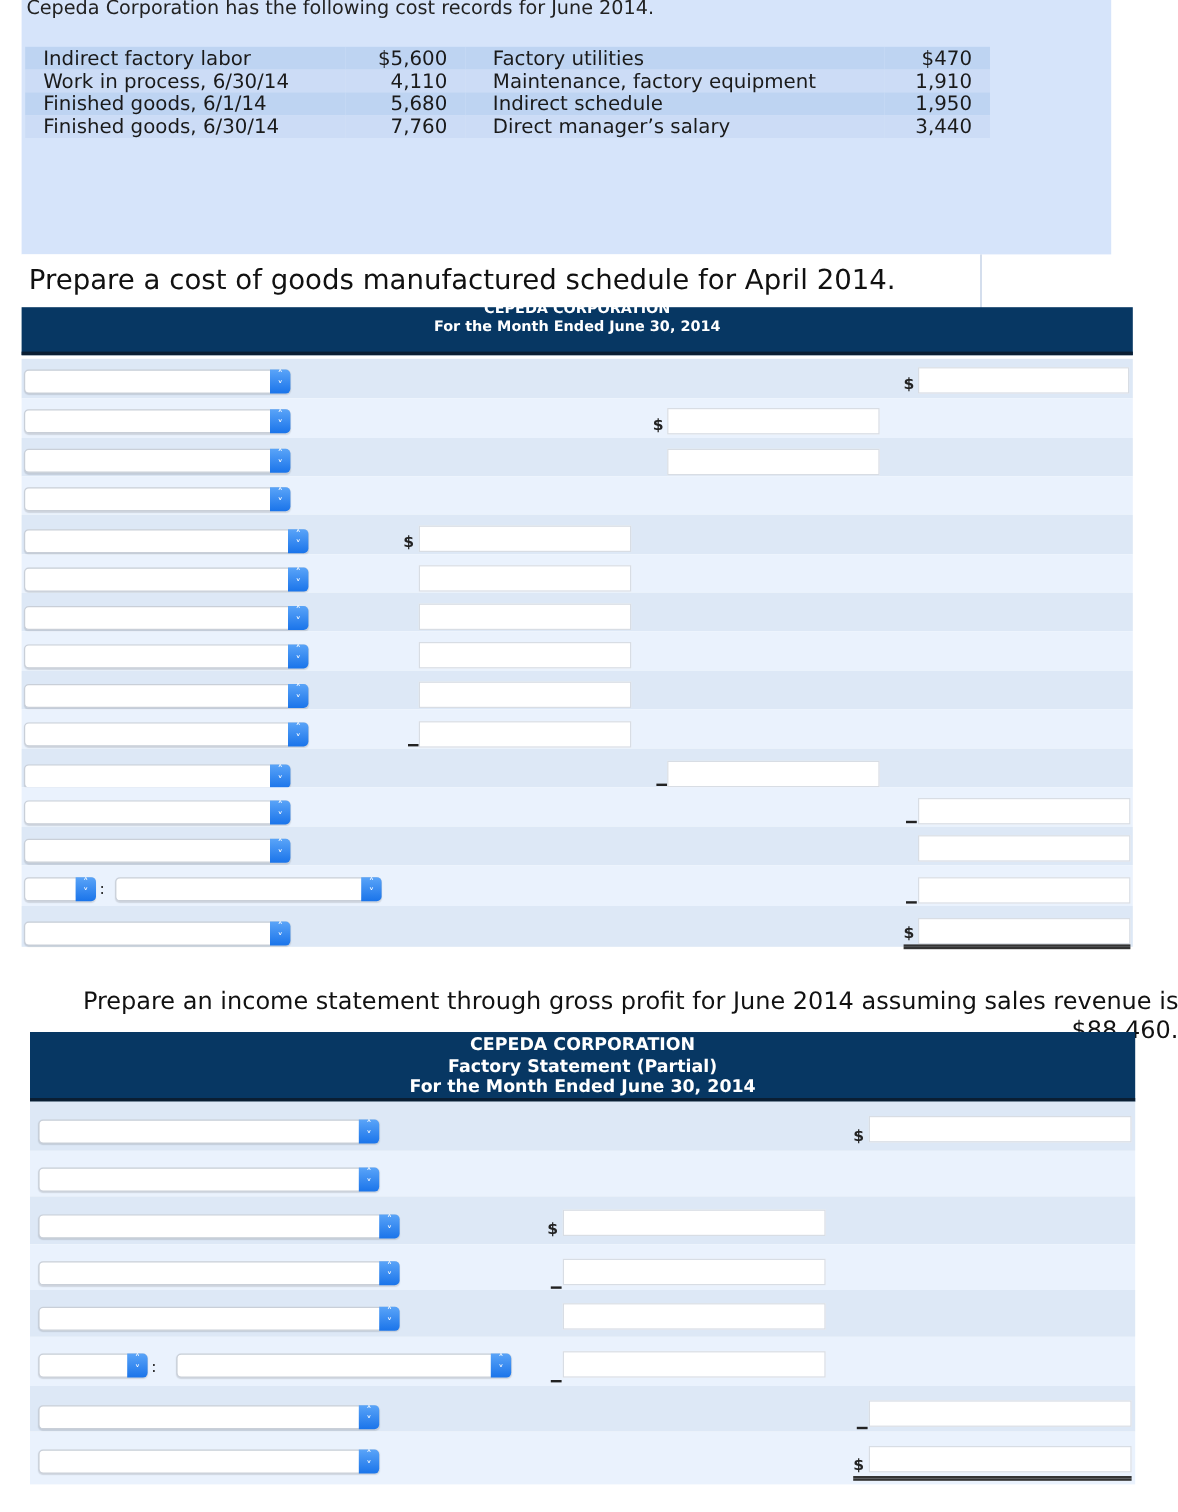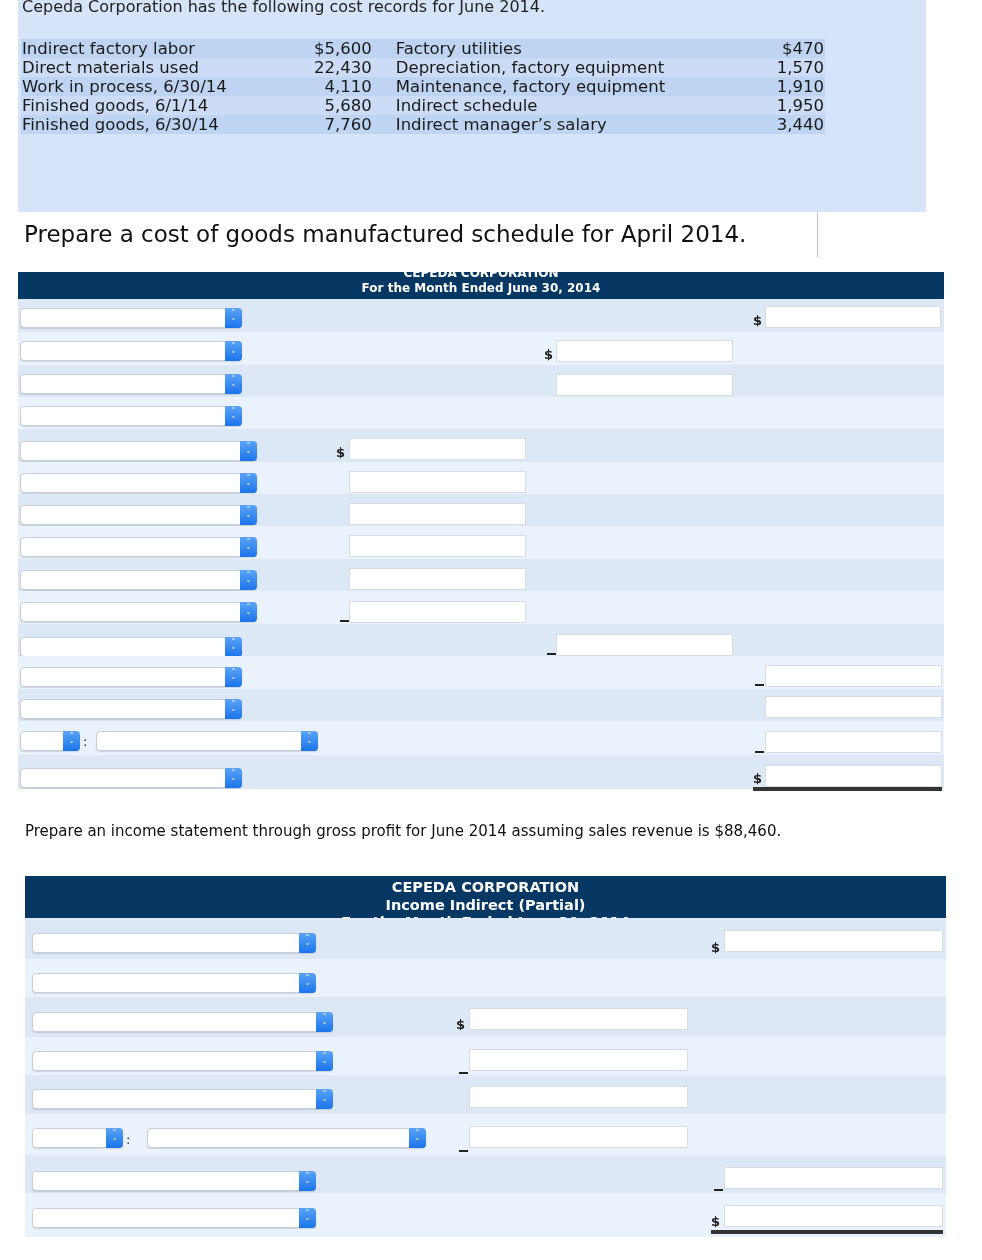--- a/index.html
+++ b/index.html
@@ -2,85 +2,79 @@
 <html><head>
 <meta charset="utf-8">
 <style>
   * { box-sizing: border-box; margin: 0; padding: 0; }
   body { width: 982px; height: 1260px; background: #ffffff; font-family: "DejaVu Sans", sans-serif; color: #1a1a1a; position: relative; overflow: hidden; }
 
   
   .given { position: absolute; left: 18px; top: 0; width: 908px; height: 212px; background: #d6e4fa; }
   .given .intro { position: absolute; left: 4px; top: -3px; font-size: 16px; color: #222; }
   .given table { position: absolute; left: 3px; top: 39px; width: 804px; border-collapse: collapse; font-size: 16.5px; }
-  .given td { height: 18px; padding: 0 1px; white-space: nowrap; }
+  .given td { height: 18px; padding: 0 15px; white-space: nowrap; }
   .given tr:nth-child(odd) td { background: #bed4f2; }
   .given tr:nth-child(even) td { background: #ccdcf6; }
   .given td.num { text-align: right; }
   .given td.lbl2 { padding-left: 23px; }
 
   .prompt1 { position: absolute; left: 18px; top: 212px; width: 800px; height: 45px; background: #fff; border-right: 1px solid #b8c8e2; font-size: 23px; padding-left: 6px; line-height: 44px; color: #111; }
 
   
-  .sheet-head { position: absolute; background: #073763; color: #fff; text-align: center; font-weight: bold; border-bottom: 3px solid #0a1e33; margin-top: 16px; }
+  .sheet-head { position: absolute; background: #073763; color: #fff; text-align: center; font-weight: bold; border-bottom: 3px solid #0a1e33; }
   .h1 { position: absolute; left: 18px; top: 256px; width: 926px; height: 40px; font-size: 12px; line-height: 15px; }
   .h1 .t0 { display: block; margin-top: -6px; }
   .h2 { position: absolute; left: 25px; top: 860px; width: 921px; height: 58px; font-size: 14.5px; line-height: 17.5px; padding-top: 3px; }
 
   .rows { position: absolute; }
   .row { position: absolute; left: 0; }
   .row.a { background: #dde8f6; }
   .row.b { background: #eaf2fd; }
 
   .sel { position: absolute; height: 20px; background: #ffffff; border: 1px solid #c9cfd8; border-radius: 4px; box-shadow: 0 1px 1px rgba(0,0,0,0.12); }
   .sel .btn { position: absolute; right: -1px; top: -1px; width: 17px; height: 20px; background: linear-gradient(#5aa4f8, #1a74ea); border-radius: 0 4px 4px 0; color: #fff; font-size: 9px; line-height: 9px; text-align: center; padding-top: 1px; }
   .sel .btn span { display: block; }
   .inp { position: absolute; height: 22px; background: #fff; border: 1px solid #d8dde4; }
   .dol { position: absolute; font-size: 13px; font-weight: bold; color: #222; }
   .ul { position: absolute; width: 9px; height: 2px; background: #222; }
   .colon { position: absolute; font-size: 13px; color: #222; }
   .dbl { position: absolute; height: 4px; border-top: 2px solid #333; border-bottom: 2px solid #333; }
 
-  .prompt2 { position: absolute; left: 25px; top: 822px; font-size: 15px; color: #111; text-align: right; }
+  .prompt2 { position: absolute; left: 25px; top: 822px; font-size: 20px; color: #111; text-align: right; }
 </style>
 </head>
 <body>
 
 <div class="given">
   <div class="intro">Cepeda Corporation has the following cost records for June 2014.</div>
   <table>
     <tbody>
       <tr>
         <td>Indirect factory labor</td>
         <td class="num">$5,600</td>
         <td class="lbl2">Factory utilities</td>
         <td class="num">$470</td>
-      </tr>
-      <tr>
-        <td>Direct materials used</td>
-        <td class="num">22,430</td>
-        <td class="lbl2">Depreciation, factory equipment</td>
-        <td class="num">1,570</td>
       </tr>
       <tr>
         <td>Work in process, 6/30/14</td>
         <td class="num">4,110</td>
         <td class="lbl2">Maintenance, factory equipment</td>
         <td class="num">1,910</td>
       </tr>
       <tr>
         <td>Finished goods, 6/1/14</td>
         <td class="num">5,680</td>
         <td class="lbl2">Indirect schedule</td>
         <td class="num">1,950</td>
       </tr>
       <tr>
         <td>Finished goods, 6/30/14</td>
         <td class="num">7,760</td>
-        <td class="lbl2">Indirect manager’s salary</td>
+        <td class="lbl2">Direct manager’s salary</td>
         <td class="num">3,440</td>
       </tr>
     </tbody>
   </table>
 </div>
 
 <div class="prompt1">Prepare a cost of goods manufactured schedule for April 2014.</div>
 
 <div class="sheet-head h1">
   <span class="t0">CEPEDA CORPORATION</span>
@@ -252,21 +246,21 @@
     <span class="dol" style="left:735px; top:16px;">$</span>
     <div class="inp" style="left:747px; top:10px; width:177px;"></div>
     <div class="dbl" style="left:735px; top:32px; width:189px;"></div>
   </div>
 </div>
 
 <div class="prompt2">Prepare an income statement through gross profit for June 2014 assuming sales revenue is $88,460.</div>
 
 <div class="sheet-head h2">
   <span style="display:block">CEPEDA CORPORATION</span>
-  <span style="display:block">Income Indirect (Partial)</span>
+  <span style="display:block">Factory Statement (Partial)</span>
   <span style="display:block">For the Month Ended June 30, 2014</span>
 </div>
 
 <div class="rows" style="left:25px; top:918px; width:921px;">
 
   <div class="row a" style="top:0; width:921px; height:41px;">
     <div class="sel" style="left:7px; top:15px; width:284px;">
         <div class="btn">
           <span>˄</span>
           <span>˅</span>

